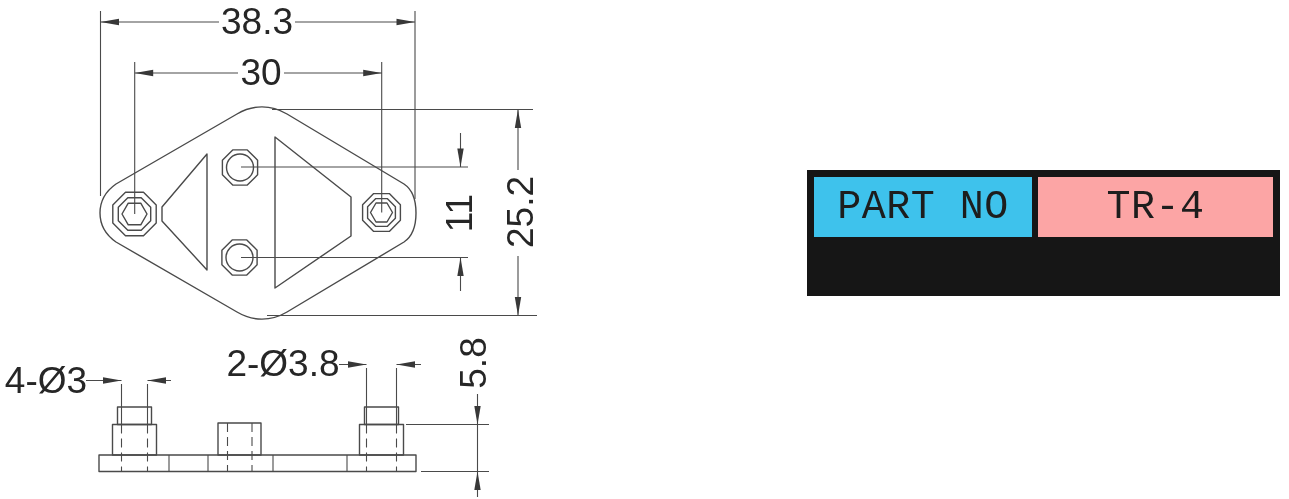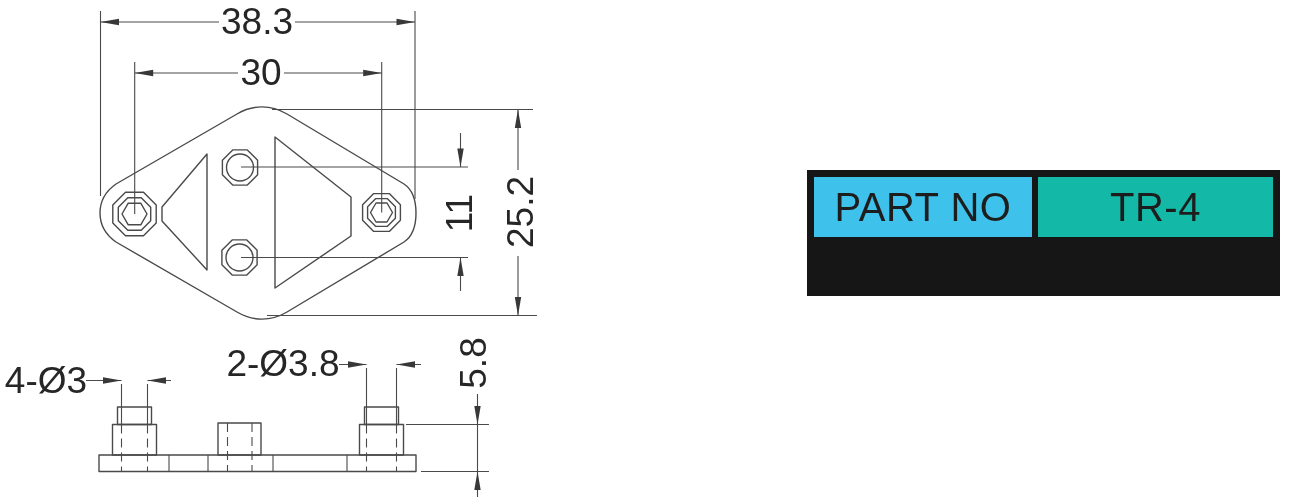--- a/index.html
+++ b/index.html
@@ -14,24 +14,24 @@
   .arrow{fill:#383838;stroke:none;}
   .dim-text{fill:#262626;font-family:"Liberation Sans", sans-serif;font-size:37px;}
   .spec-table{
     position:absolute;left:807px;top:170px;
     border:7px solid #161616;background:#161616;
     display:grid;grid-template-columns:218px 235px;grid-template-rows:60px 48px;
     column-gap:6px;row-gap:4px;
   }
   .spec-cell{
     display:flex;align-items:center;justify-content:center;
-    color:#1d1d1d;letter-spacing:0.5px;
+    color:#1d1d1d;letter-spacing:0.5px;font-family:Liberation Mono, monospace;
   }
   .spec-head{background:#3ec2ec;font-size:40px;}
-  .spec-val{background:#14b8a6;font-size:40px;}
+  .spec-val{background:#fca5a5;font-size:40px;}
 </style>
 </head>
 <body>
 
 <svg width="1289" height="499" viewBox="0 0 1289 499">
 
   <g>
 
     <path class="part-line" d="M 100 213
          C 100 200 106 191 116 184

